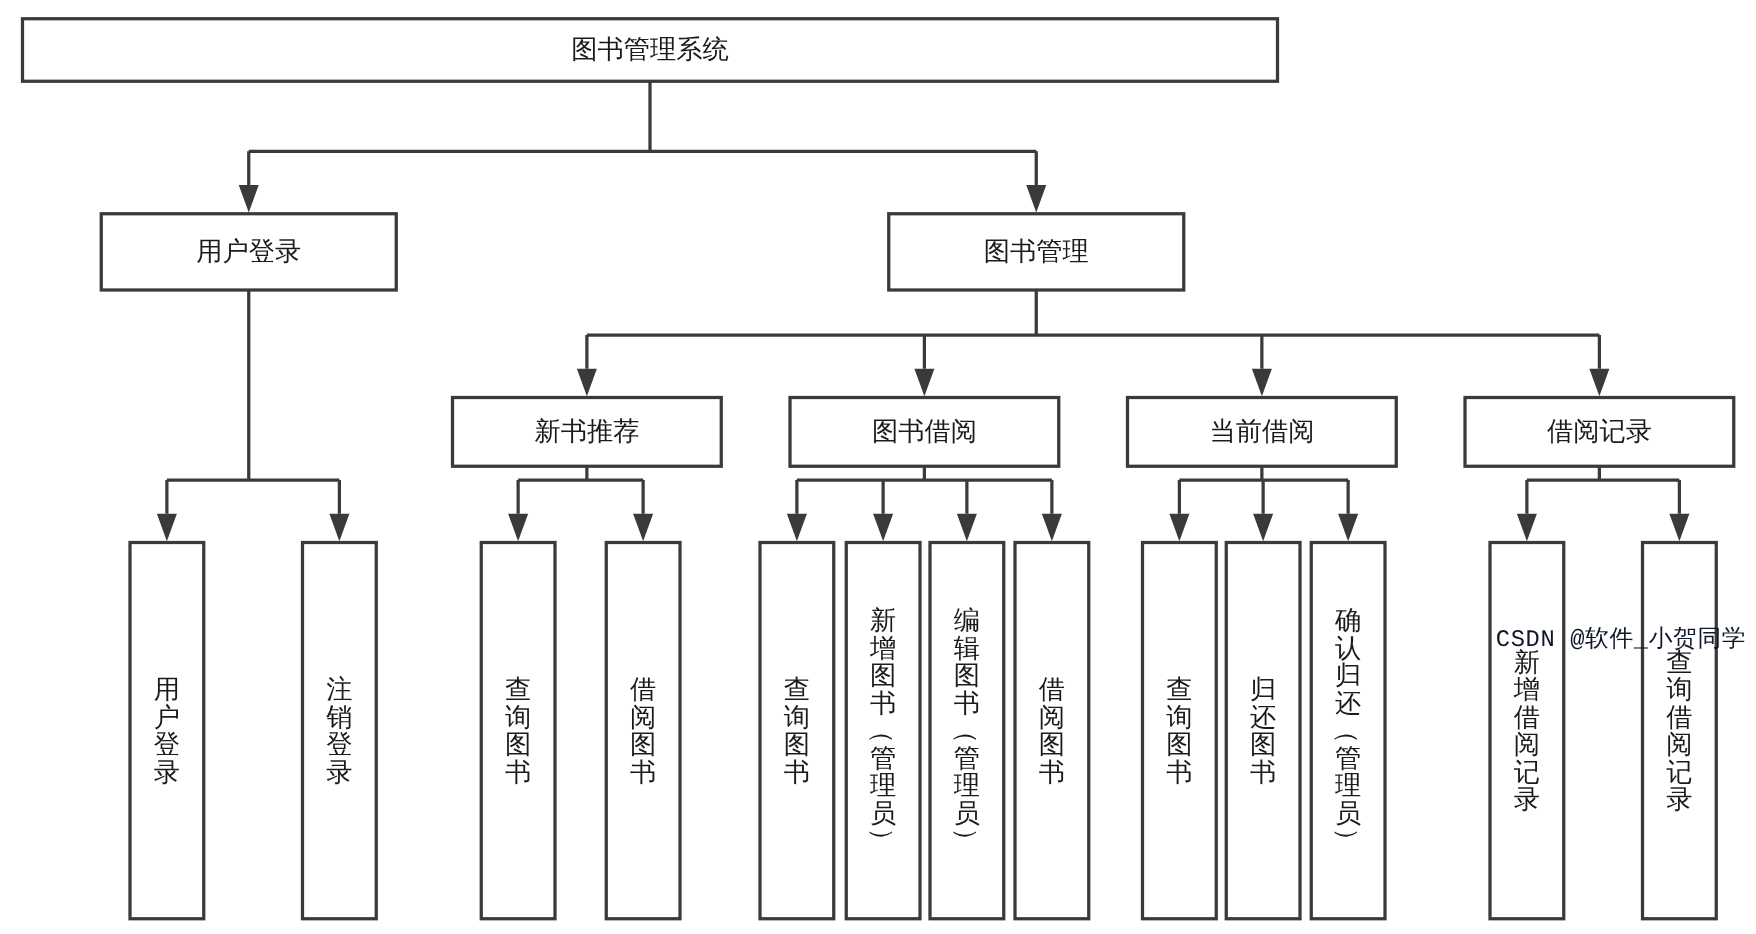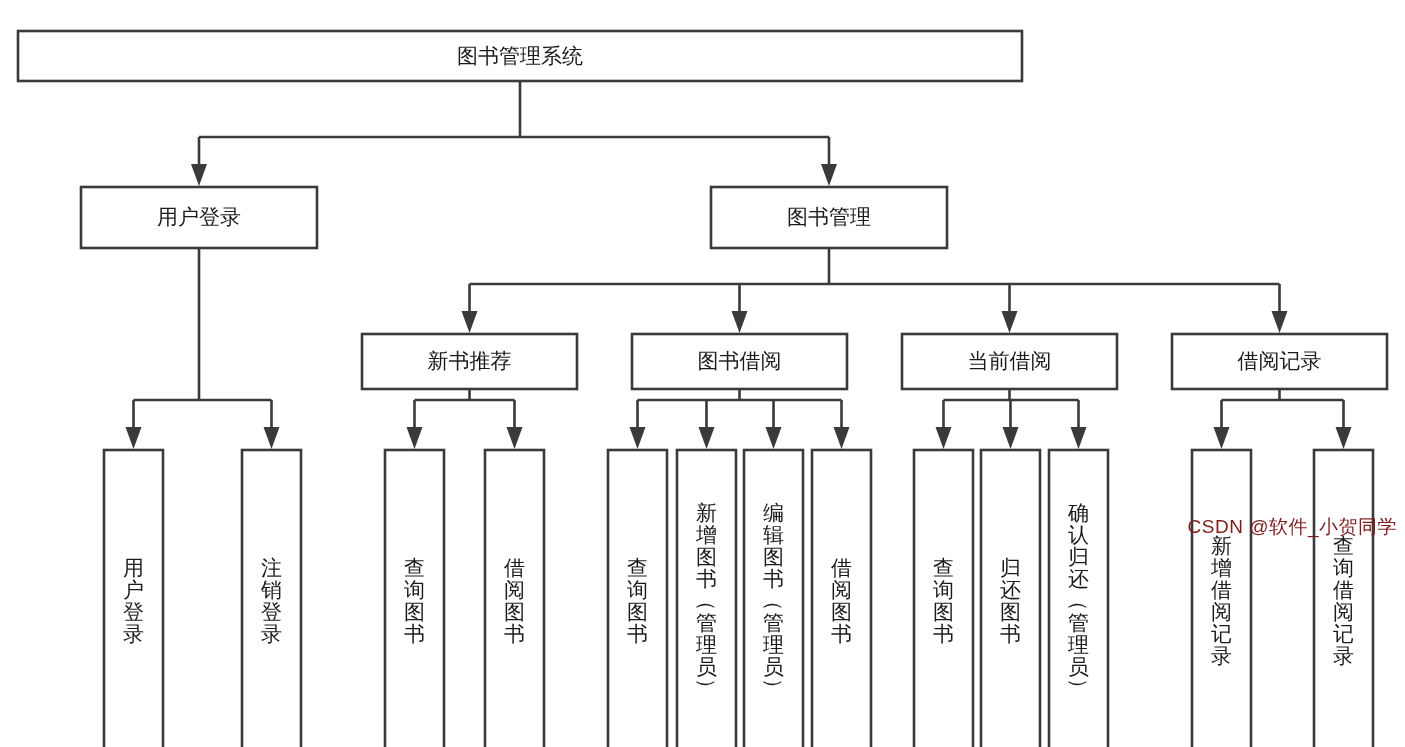--- a/index.html
+++ b/index.html
@@ -1,38 +1,38 @@
 <!DOCTYPE html>
 <html><head>
 <meta charset="utf-8">
 <style>
   html,body{margin:0;padding:0;background:#ffffff;}
   body{
     width:1405px;height:747px;
     font-family:"Liberation Sans","DejaVu Sans",sans-serif;
     overflow:hidden;position:relative;
   }
-  #diagram-root{position:absolute;left:0;top:16px;width:1405px;height:528px;}
+  #diagram-root{position:absolute;left:0;top:0;width:1405px;height:528px;}
   svg{display:block;}
   .node-rect{fill:#ffffff;stroke:#3a3a3a;stroke-width:2.6;}
   .edge{stroke:#3a3a3a;stroke-width:2.6;fill:none;}
   .arrow-head{fill:#3a3a3a;stroke:none;}
   .node-label{
     font-family:"Liberation Sans","DejaVu Sans",sans-serif;
     fill:#1b1b1b;font-size:21px;text-anchor:middle;
     dominant-baseline:middle;
   }
   .leaf-label{
     font-family:"Liberation Sans","DejaVu Sans",sans-serif;
     fill:#1b1b1b;font-size:21px;text-anchor:middle;
   }
   .watermark{
     position:absolute;right:8px;bottom:4px;
-    font-family:Liberation Sans, sans-serif;
-    font-size:19px;color:#7f1d1d;white-space:nowrap;
+    font-family:Liberation Mono, monospace;
+    font-size:19px;color:#0f172a;white-space:nowrap;
     letter-spacing:.5px;pointer-events:none;
   }
 </style>
 </head>
 <body>
 
 <div id="diagram-root">
   <svg id="diagram-svg" width="1405" height="747" viewBox="0 0 1405 747">
     <g id="edge-layer">
         <path d="M 520 65 L 520 121" class="edge"></path>

